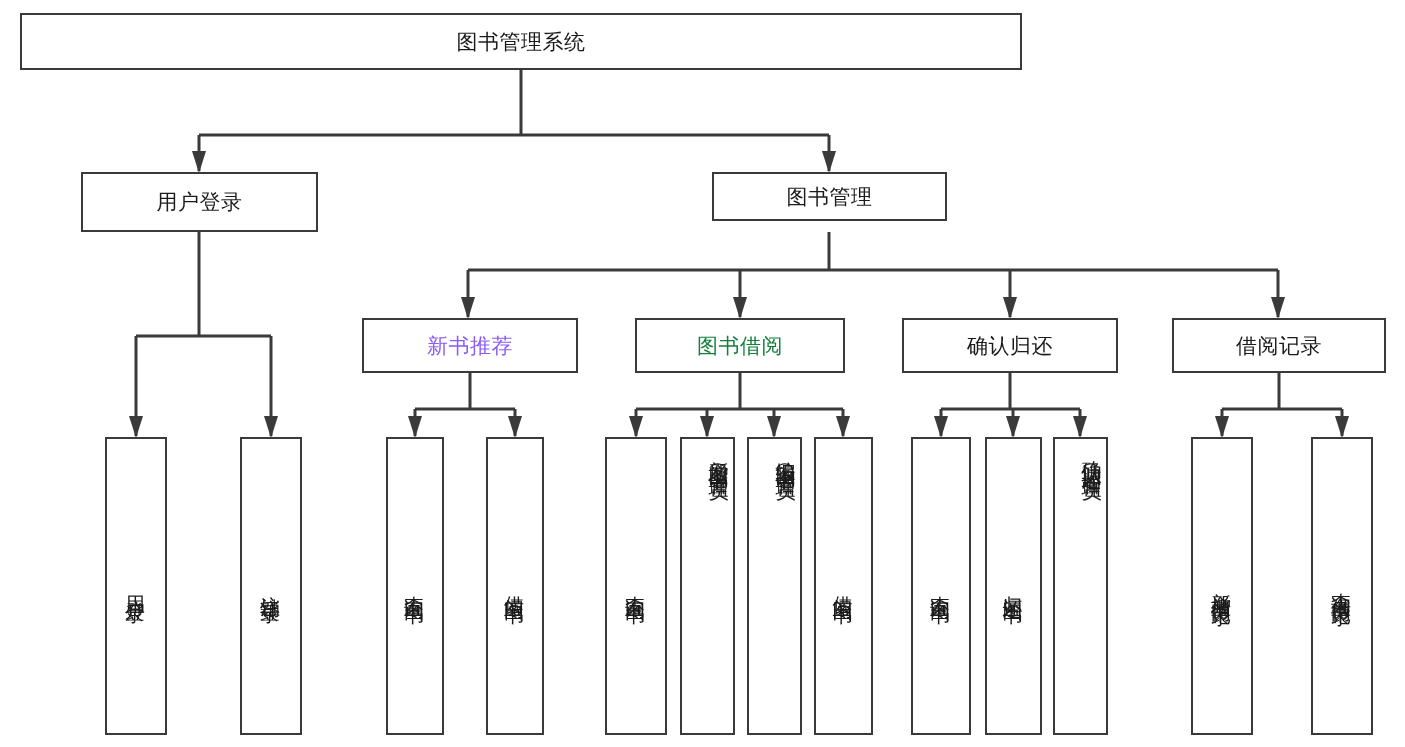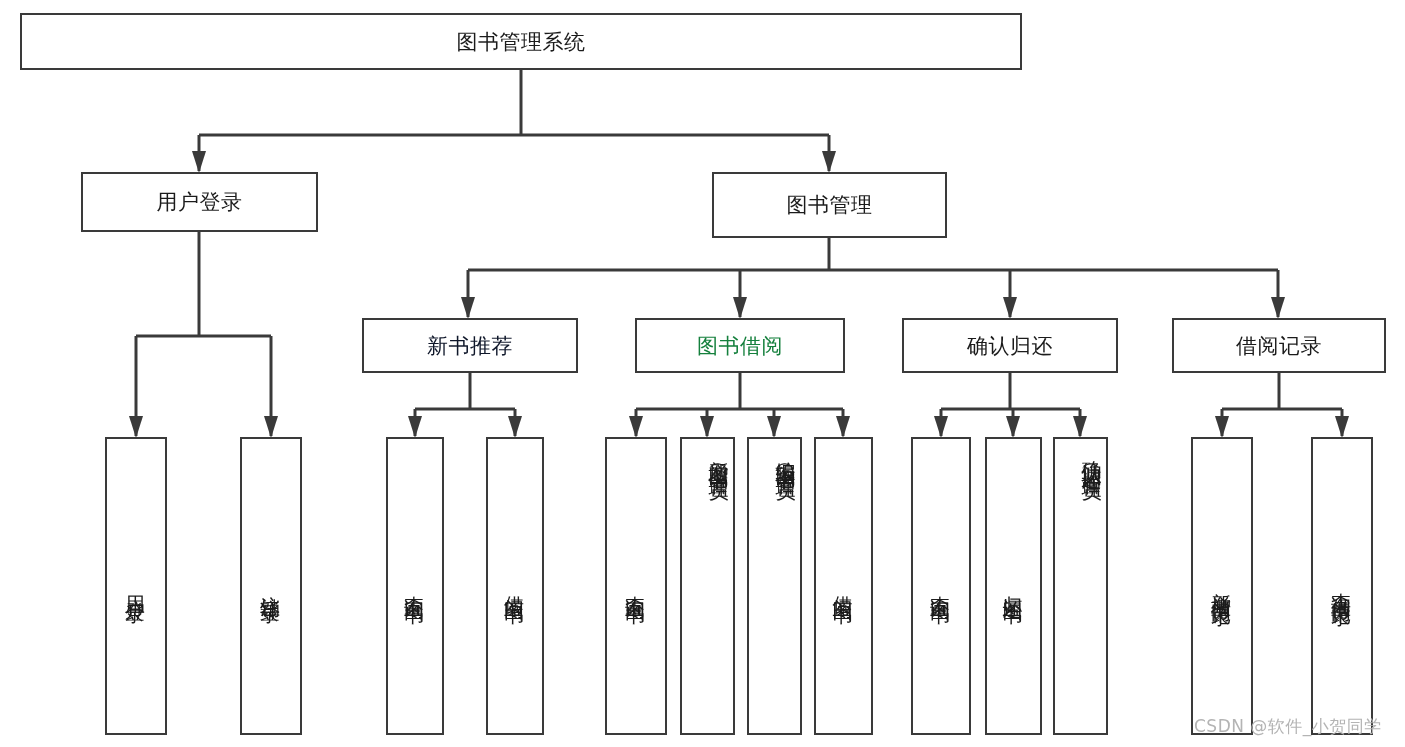--- a/index.html
+++ b/index.html
@@ -138,25 +138,25 @@
       <line x1="1342" y1="409" x2="1342" y2="436" stroke="#3a3a3a" stroke-width="3"></line>
       <polygon points="1335,416 1349,416 1342,438" fill="#3a3a3a"></polygon>
     </svg>
   <div id="nodes-layer">
       <div class="node-box" style="left: 20px; top: 13px; width: 1002px; height: 57px; border-color: rgb(58, 58, 58); background: rgb(255, 255, 255);">
         <div class="node-label-h" style="color: rgb(27, 27, 27);">图书管理系统</div>
       </div>
       <div class="node-box" style="left: 81px; top: 172px; width: 237px; height: 60px; border-color: rgb(58, 58, 58); background: rgb(255, 255, 255);">
         <div class="node-label-h" style="color: rgb(27, 27, 27);">用户登录</div>
       </div>
-      <div class="node-box" style="left: 712px; top: 172px; width: 235px; height: 66px; border-color: rgb(58, 58, 58); background: rgb(255, 255, 255); text-decoration: underline;">
+      <div class="node-box" style="left: 712px; top: 172px; width: 235px; height: 49px; border-color: rgb(58, 58, 58); background: rgb(255, 255, 255); text-decoration: underline;">
         <div class="node-label-h" style="color: rgb(27, 27, 27);">图书管理</div>
       </div>
       <div class="node-box" style="left: 362px; top: 318px; width: 216px; height: 55px; border-color: rgb(58, 58, 58); background: rgb(255, 255, 255);">
-        <div class="node-label-h" style="color: #0f172a;">新书推荐</div>
+        <div class="node-label-h" style="color: #8b5cf6;">新书推荐</div>
       </div>
       <div class="node-box" style="left: 635px; top: 318px; width: 210px; height: 55px; border-color: rgb(58, 58, 58); background: rgb(255, 255, 255);">
         <div class="node-label-h" style="color: #15803d;">图书借阅</div>
       </div>
       <div class="node-box" style="left: 902px; top: 318px; width: 216px; height: 55px; border-color: rgb(58, 58, 58); background: rgb(255, 255, 255);">
         <div class="node-label-h" style="color: rgb(27, 27, 27);">确认归还</div>
       </div>
       <div class="node-box" style="left: 1172px; top: 318px; width: 214px; height: 55px; border-color: rgb(58, 58, 58); background: rgb(255, 255, 255);">
         <div class="node-label-h" style="color: rgb(27, 27, 27);">借阅记录</div>
       </div>
@@ -193,14 +193,13 @@
       <div class="node-box" style="left: 1053px; top: 437px; width: 55px; height: 298px; border-color: rgb(58, 58, 58); background: rgb(255, 255, 255);">
         <div class="node-label-v v-top" style="color: rgb(27, 27, 27);">确认归还（管理员）</div>
       </div>
       <div class="node-box" style="left: 1191px; top: 437px; width: 62px; height: 298px; border-color: rgb(58, 58, 58); background: rgb(255, 255, 255);">
         <div class="node-label-v v-center" style="color: rgb(27, 27, 27);">新增借阅记录</div>
       </div>
       <div class="node-box" style="left: 1311px; top: 437px; width: 62px; height: 298px; border-color: rgb(58, 58, 58); background: rgb(255, 255, 255);">
         <div class="node-label-v v-center" style="color: rgb(27, 27, 27);">查询借阅记录</div>
       </div>
     </div>
-  <div class="watermark" style="left: 1194px; top: 715px; color: rgb(180, 180, 180);">CSDN @软件_小贺同学</div>
 </div>
 
 </body></html>

